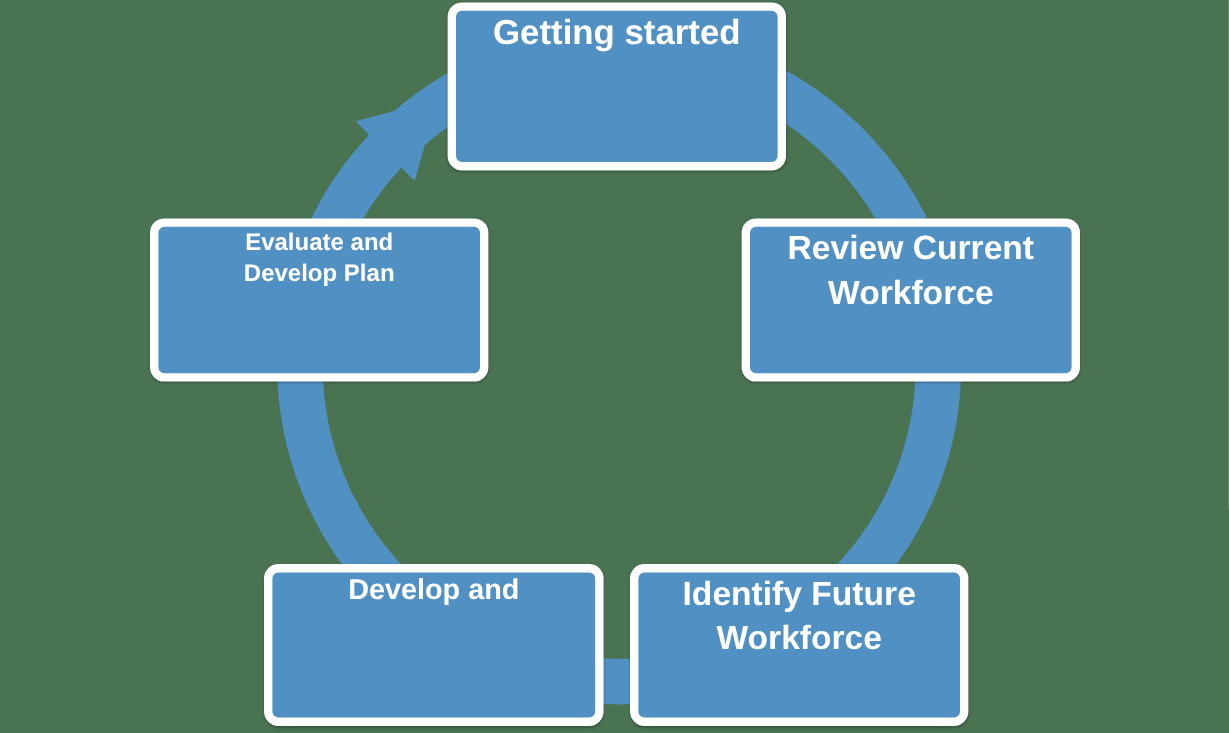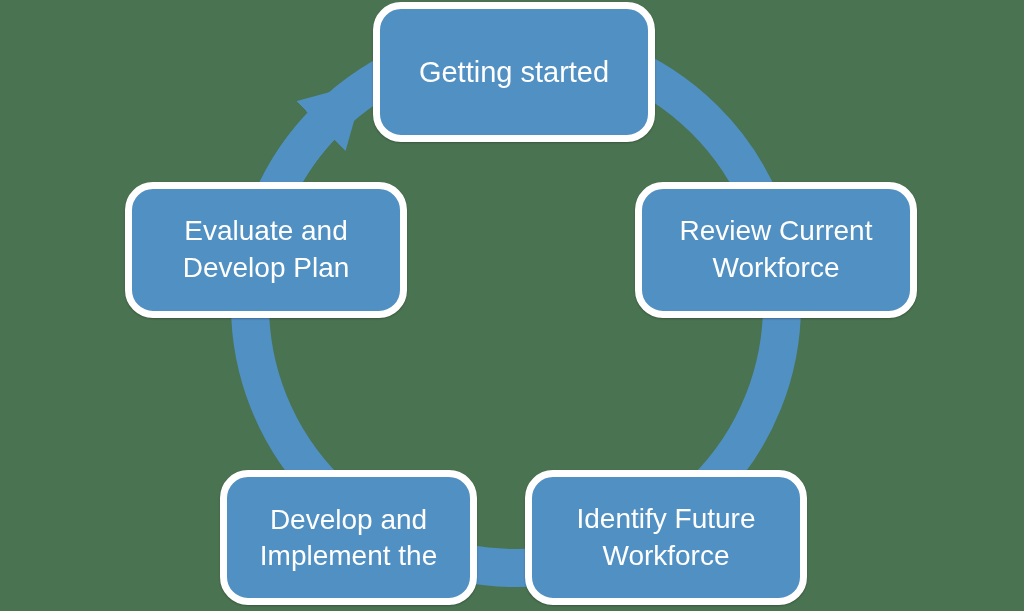--- a/index.html
+++ b/index.html
@@ -25,36 +25,36 @@
     fill: none;
     stroke: var(--arrow, #5190c3);
     stroke-width: 38px;
   }
   .arrow-head-shape { fill: var(--arrow, #5190c3); }
   .node {
     position: absolute;
     box-sizing: border-box;
     background: var(--node, #5190c3);
     border: 7px solid var(--nodeborder, #ffffff);
-    border-radius: 28px;
+    border-radius: 12px;
     color: var(--nodetext, #ffffff);
-    font-weight: 400;
+    font-weight: 700;
     display: flex;
     flex-direction: column;
     align-items: center;
-    justify-content: center;
+    justify-content: flex-start;
     text-align: center;
     line-height: 1.32;
     box-shadow: 0 1px 2px rgba(0,0,0,0.25);
   }
   .node .line { display: block; }
   #node-getting-started { left: 373px; top: 2px;   width: 282px; height: 140px; font-size: 29px; }
-  #node-evaluate-revise { left: 125px; top: 182px; width: 282px; height: 136px; font-size: 28px; }
-  #node-review-current  { left: 618px; top: 182px; width: 282px; height: 136px; font-size: 28px; margin-left: 17px; }
-  #node-develop-implement { left: 220px; top: 470px; width: 257px; height: 135px; font-size: 28px; line-height: 1.28; }
+  #node-evaluate-revise { left: 125px; top: 182px; width: 282px; height: 136px; font-size: 20px; }
+  #node-review-current  { left: 618px; top: 182px; width: 282px; height: 136px; font-size: 28px; }
+  #node-develop-implement { left: 220px; top: 470px; width: 283px; height: 135px; font-size: 24px; line-height: 1.28; }
   #node-identify-future { left: 525px; top: 470px; width: 282px; height: 135px; font-size: 28px; }
 </style>
 </head>
 <body>
 
 <div class="stage">
 
   <svg class="ring-layer" viewBox="0 0 1024 611">
     <defs>
       <marker id="arrowhead" orient="auto" markerUnits="userSpaceOnUse" markerWidth="80" markerHeight="80" refX="10" refY="35">
@@ -74,21 +74,20 @@
     <span class="line">Workforce</span>
   </div>
 
   <div class="node" id="node-identify-future">
     <span class="line">Identify Future</span>
     <span class="line">Workforce</span>
   </div>
 
   <div class="node" id="node-develop-implement">
     <span class="line">Develop and</span>
-    <span class="line">Implement the</span>
   </div>
 
   <div class="node" id="node-evaluate-revise">
     <span class="line">Evaluate and</span>
     <span class="line">Develop Plan</span>
   </div>
 
 </div>
 
 </body></html>

